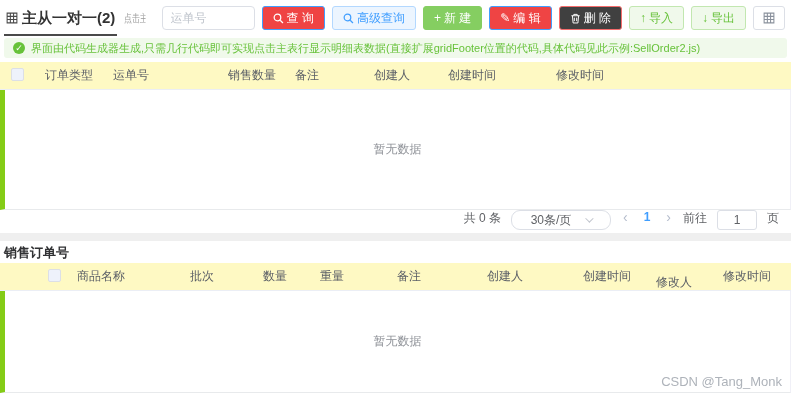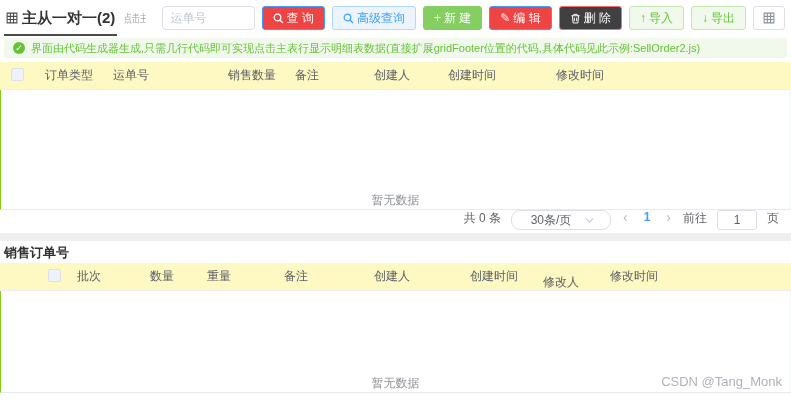--- a/index.html
+++ b/index.html
@@ -33,22 +33,22 @@
   .alert { margin:2px 4px 4px 4px; height:20px; background:#f0f9eb; border-radius:3px;
     display:flex; align-items:center; gap:6px; padding:0 9px; color:#67c23a; font-size:11px;
     white-space:nowrap; overflow:hidden; }
   .alert-icon { width:12px; height:12px; border-radius:50%; background:#67c23a; color:#fff;
     font-size:9px; line-height:12px; text-align:center; flex:0 0 auto; }
   
   .grid-header { display:flex; align-items:center; height:28px; background:#fef9c3;
     border-bottom:1px solid #ebeef5; color:#5a5e66; }
   .grid-header .cell { white-space:nowrap; overflow:hidden; }
   .grid-body { position:relative; border-bottom:1px solid #e8eaec;
-    border-left:1px solid #84cc16; border-right:1px solid #f0f0f7;
-    display:flex; align-items:flex-end; justify-content:center; }
+    border-left:5px solid #84cc16; border-right:1px solid #f0f0f7;
+    display:flex; align-items:center; justify-content:center; }
   .master-body { height:120px; }
   .detail-body { height:102px; }
   .empty-text { color:#909399; font-size:12px; }
   .checkbox { width:13px; height:13px; border:1px solid #dcdfe6; border-radius:2px;
     background:#eef2fb; display:inline-block; }
   
   .m0 { width:45px; padding-left:11px; } .m1 { width:68px; } .m2 { width:115px; }
   .m3 { width:129px; } .m4 { width:67px; } .m5 { width:79px; } .m6 { width:74px; }
   .m7 { width:108px; } .m8 { flex:1; }
   
@@ -179,20 +179,21 @@
 <div class="section-sep"></div>
 
 <div class="detail-title">销售订单号</div>
 
 <div>
   <div class="grid-header">
     <div class="cell d0"></div>
     <div class="cell d1">
       <span class="checkbox"></span>
     </div>
+    <div class="cell d2">商品名称</div>
     <div class="cell d3">批次</div>
     <div class="cell d4">数量</div>
     <div class="cell d5">重量</div>
     <div class="cell d6">备注</div>
     <div class="cell d7">创建人</div>
     <div class="cell d8">创建时间</div>
     <div class="cell d9">修改人</div>
     <div class="cell d10">修改时间</div>
   </div>
   <div class="grid-body detail-body">

